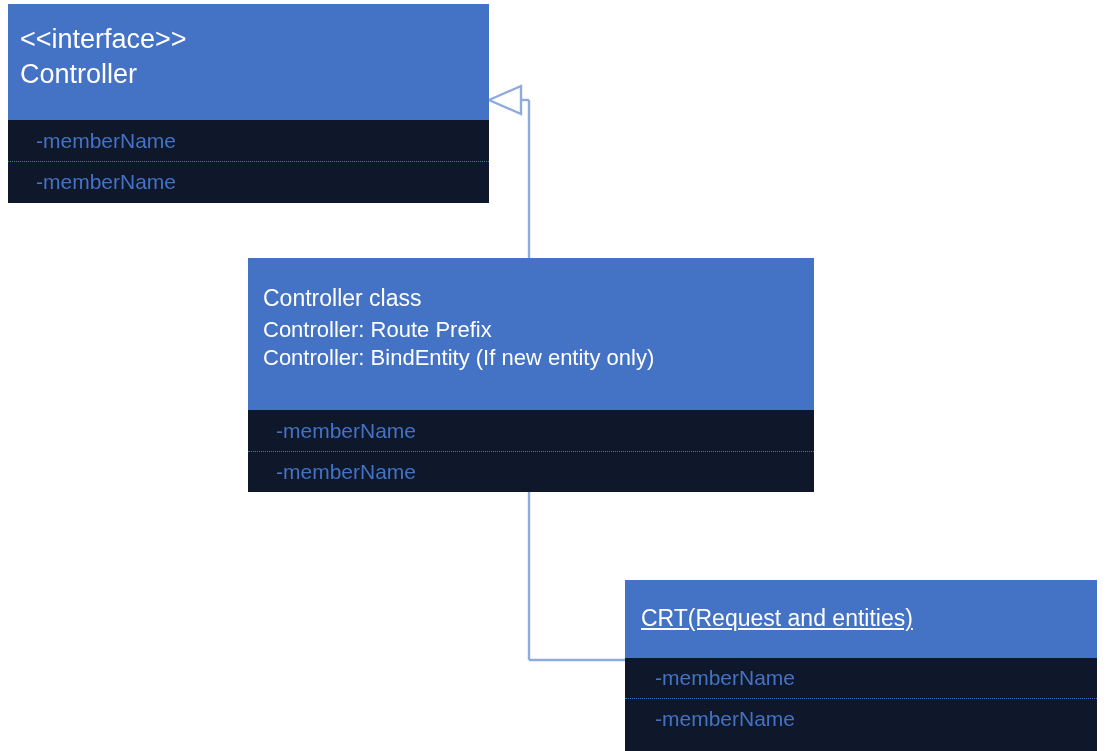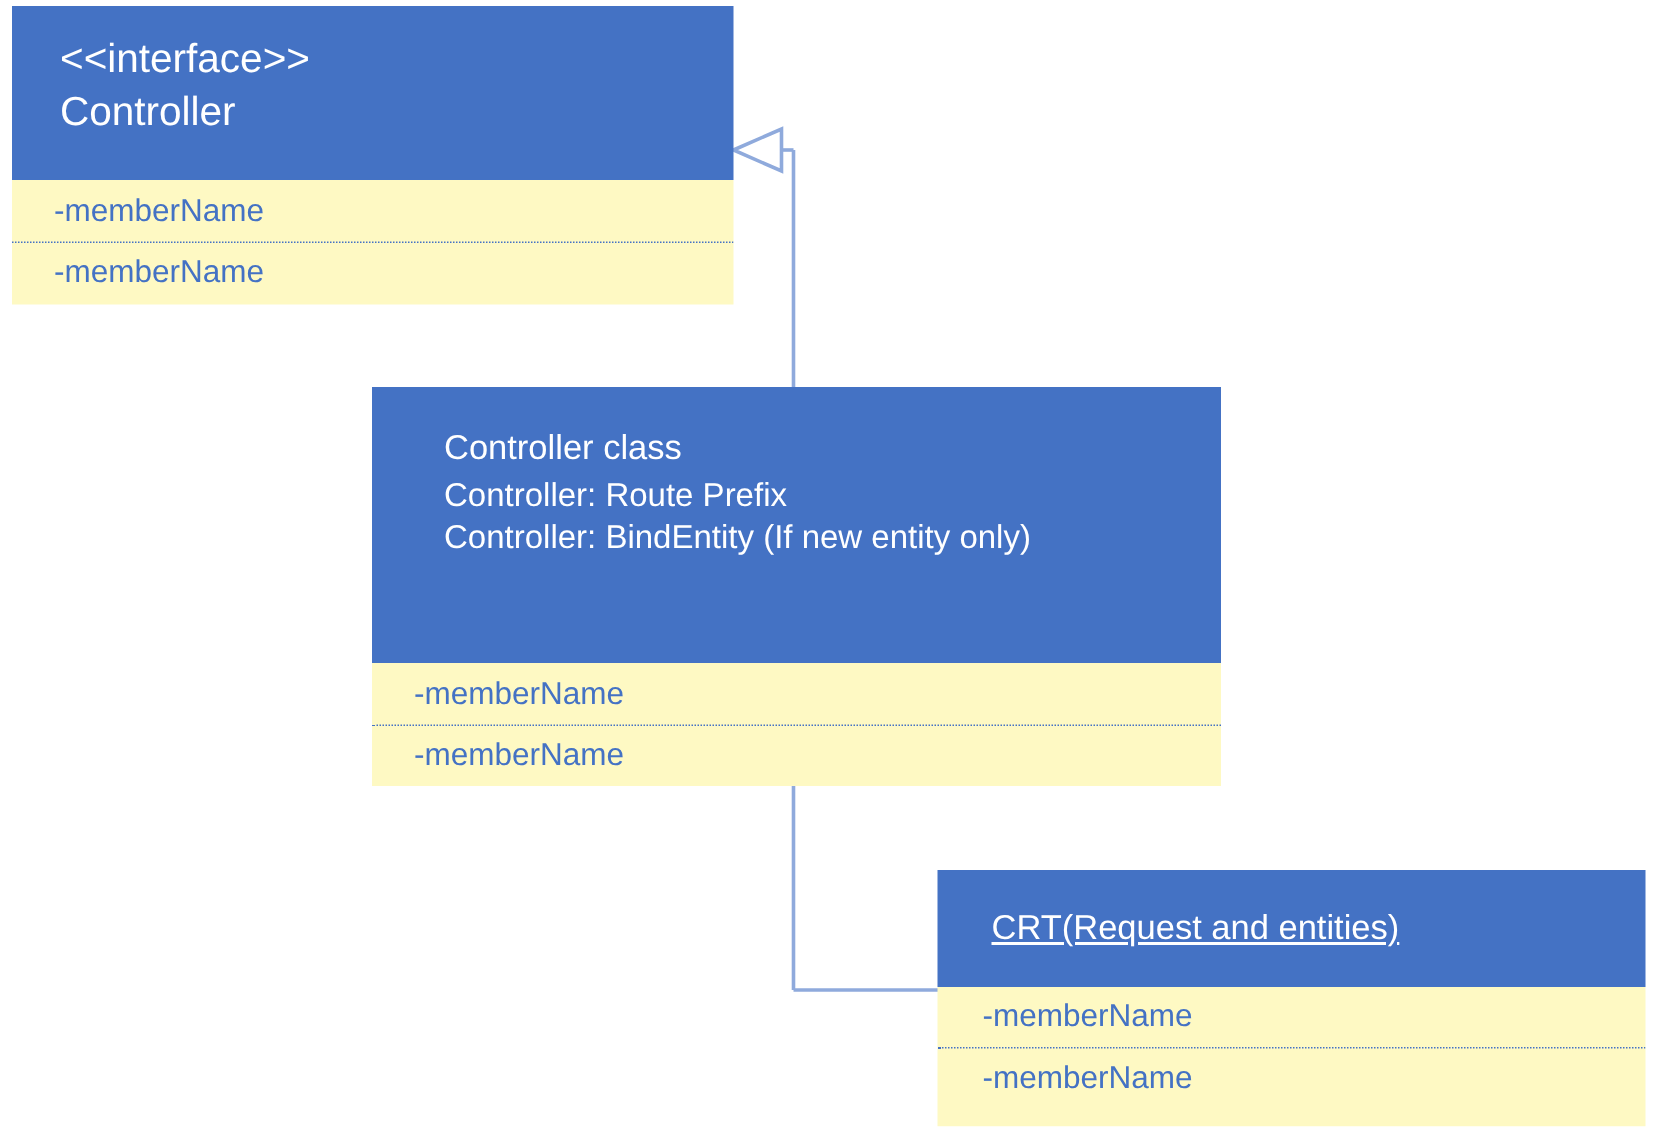--- a/index.html
+++ b/index.html
@@ -28,25 +28,24 @@
     box-sizing: border-box;
     background: #4472C4;
     color: #ffffff;
     padding: 10px 14px 8px 14px;
     overflow: hidden;
   }
   .uml-header .title-line {
     display: block;
     line-height: 1.30;
     white-space: nowrap;
-    margin-left: 20px;
   }
   .uml-body {
     box-sizing: border-box;
-    background: #fef9c3;
+    background: #0f172a;
     overflow: hidden;
   }
   .uml-member {
     box-sizing: border-box;
     color: #4472C4;
     white-space: nowrap;
     display: flex;
     align-items: center;
   }
   .uml-member + .uml-member {
@@ -76,24 +75,24 @@
   }
 
   
   #box-controller {
     left: 248px;
     top: 258px;
     width: 566px;
     height: 234px;
   }
   #box-controller .uml-header {
-    height: 184px;
+    height: 152px;
     font-size: 22px;
     padding-top: 26px;
-    padding-left: 28px;
+    padding-left: 15px;
   }
   #box-controller .uml-header .title-line.main {
     font-size: 23px;
     padding-bottom: 2px;
   }
   #box-controller .uml-body {
     height: 82px;
   }
   #box-controller .uml-member {
     height: 41px;

